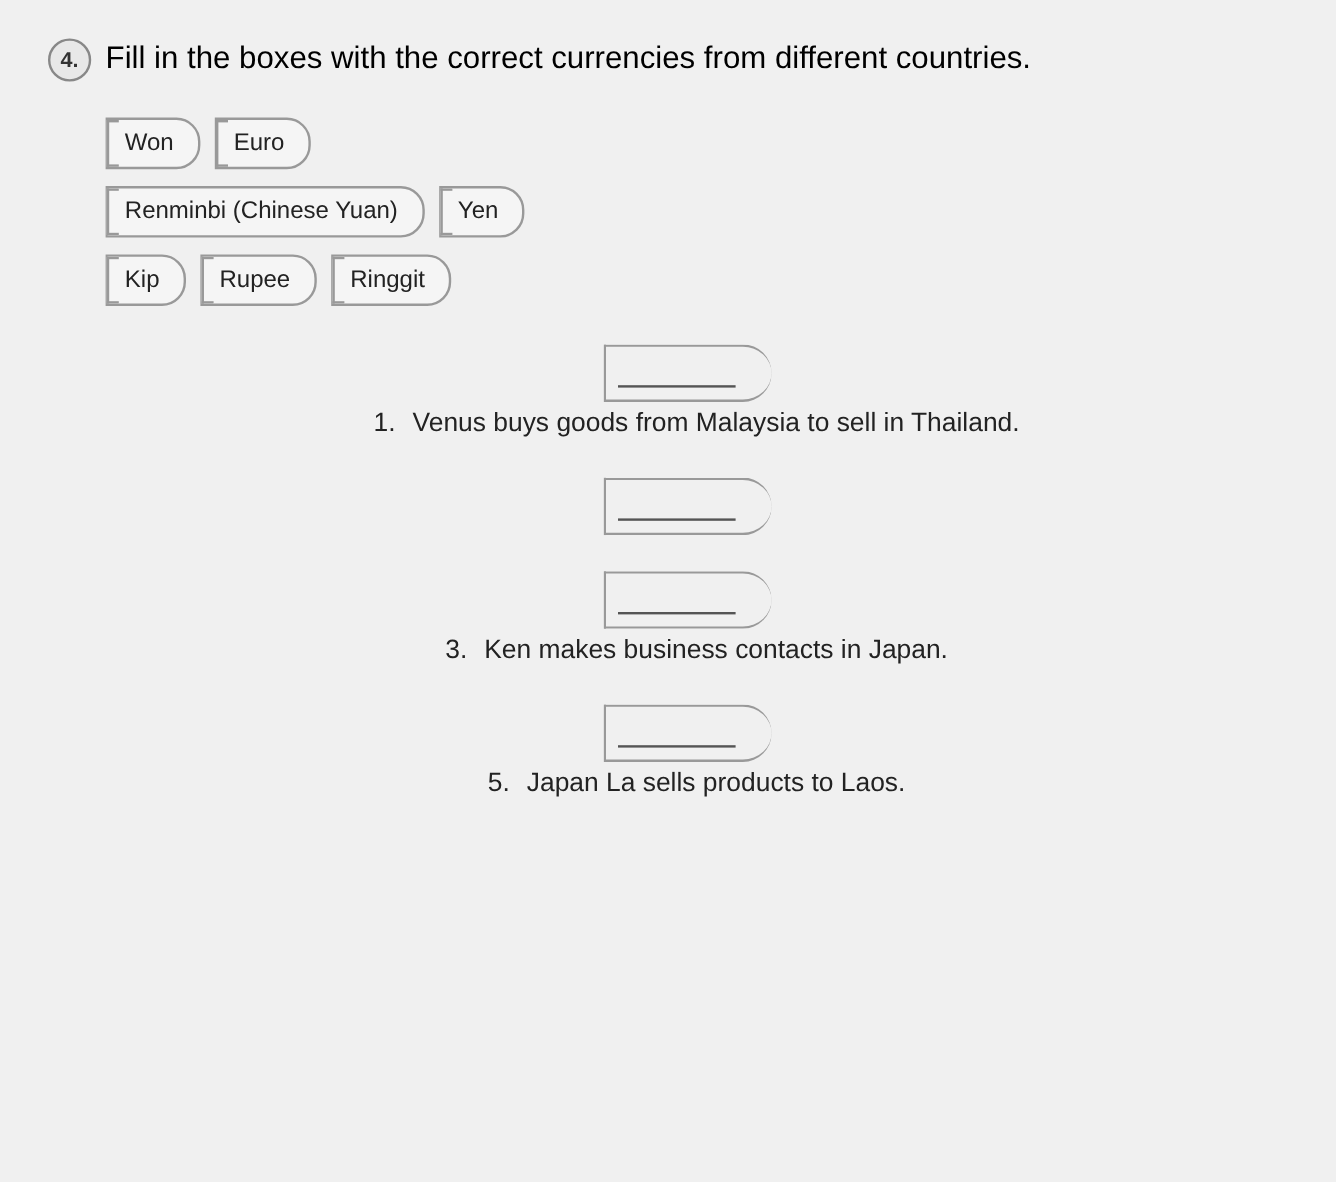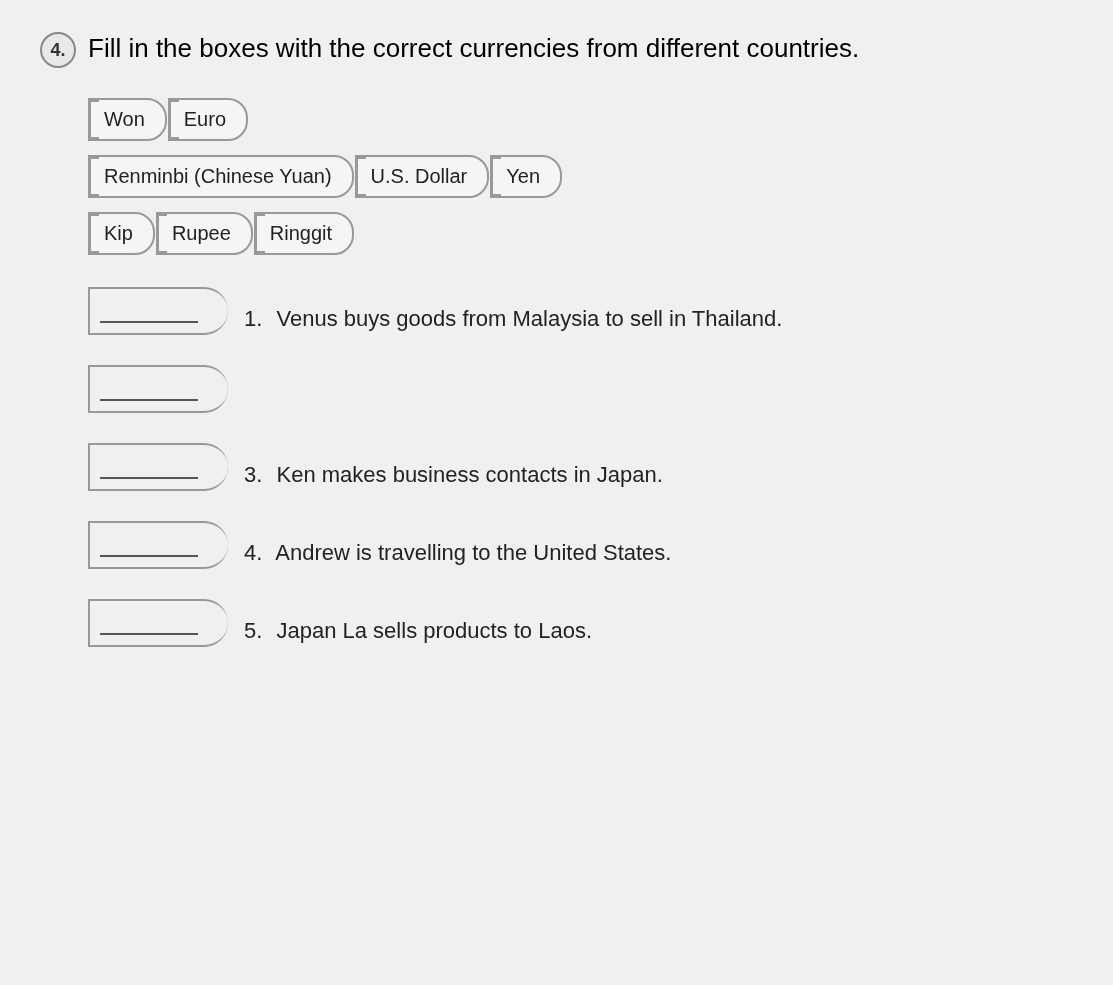--- a/index.html
+++ b/index.html
@@ -46,21 +46,21 @@
     }
 
     .currency-chips-section {
       margin-left: 48px;
       margin-bottom: 30px;
     }
 
     .chips-row {
       display: flex;
       flex-wrap: wrap;
-      gap: 1px;
+      gap: 12px;
       margin-bottom: 14px;
     }
 
     .chip {
       display: inline-flex;
       align-items: center;
       background: #f5f5f5;
       border: 2px solid #999;
       border-radius: 0 20px 20px 0;
       padding: 8px 20px 8px 14px;
@@ -82,22 +82,23 @@
       border-left: 2px solid #999;
       border-right: none;
     }
 
     .answers-section {
       margin-left: 48px;
     }
 
     .answer-item {
       display: flex;
-      align-items: flex-end;
+      align-items: center;
       margin-bottom: 28px;
+      flex-direction: column;
     }
 
     .answer-box {
       display: inline-block;
       width: 140px;
       height: 48px;
       background: #f0f0f0;
       border: 2px solid #999;
       border-right: none;
       border-radius: 0 30px 30px 0;
@@ -138,21 +139,20 @@
   <div class="question-text">Fill in the boxes with the correct currencies from different countries.</div>
 </div>
 
 <div class="currency-chips-section">
   <div class="chips-row">
     <div class="chip">Won</div>
     <div class="chip">Euro</div>
   </div>
   <div class="chips-row">
     <div class="chip">Renminbi (Chinese Yuan)</div>
-    <div class="chip">U.S. Dollar</div>
     <div class="chip">Yen</div>
   </div>
   <div class="chips-row">
     <div class="chip">Kip</div>
     <div class="chip">Rupee</div>
     <div class="chip">Ringgit</div>
   </div>
 </div>
 
 <div class="answers-section">
@@ -170,27 +170,20 @@
   </div>
 
   <div class="answer-item">
     <div class="answer-box"></div>
     <div class="answer-text">
       <span class="answer-number">3.</span>
       <span>Ken makes business contacts in Japan.</span>
     </div>
   </div>
 
-  <div class="answer-item">
-    <div class="answer-box"></div>
-    <div class="answer-text">
-      <span class="answer-number">4.</span>
-      <span>Andrew is travelling to the United States.</span>
-    </div>
-  </div>
 
   <div class="answer-item">
     <div class="answer-box"></div>
     <div class="answer-text">
       <span class="answer-number">5.</span>
       <span>Japan La sells products to Laos.</span>
     </div>
   </div>
 </div>
 

